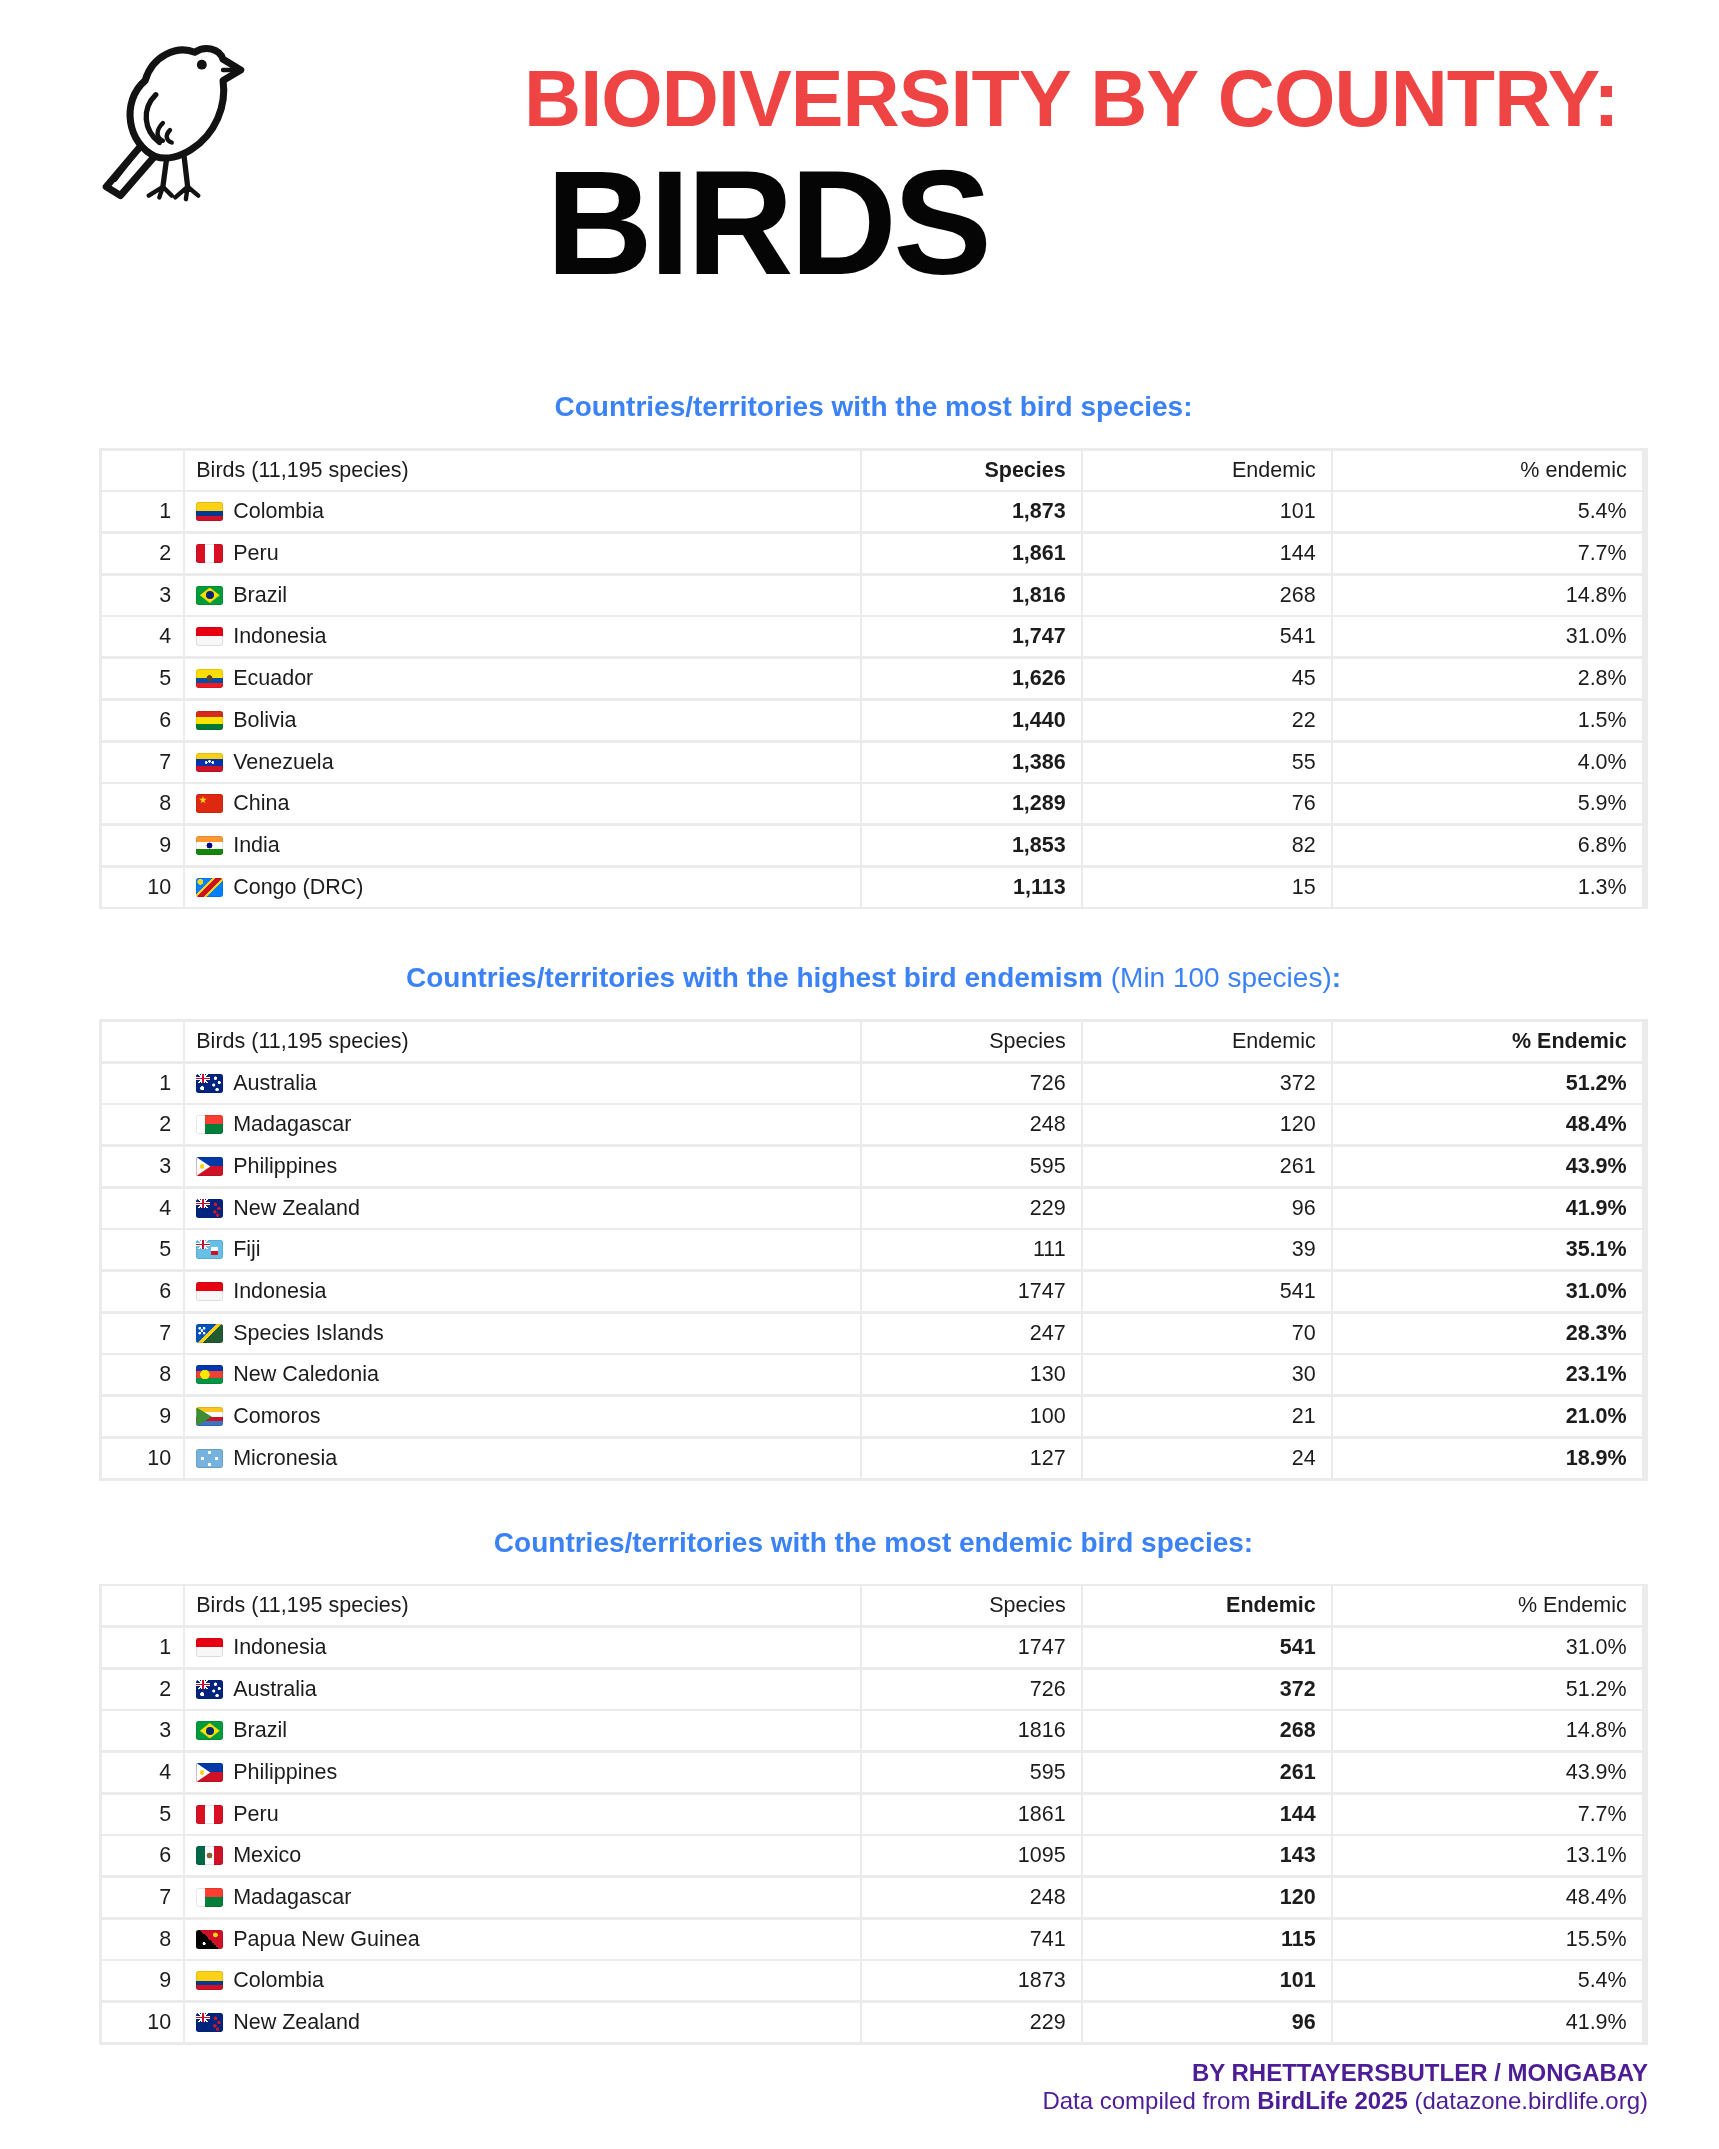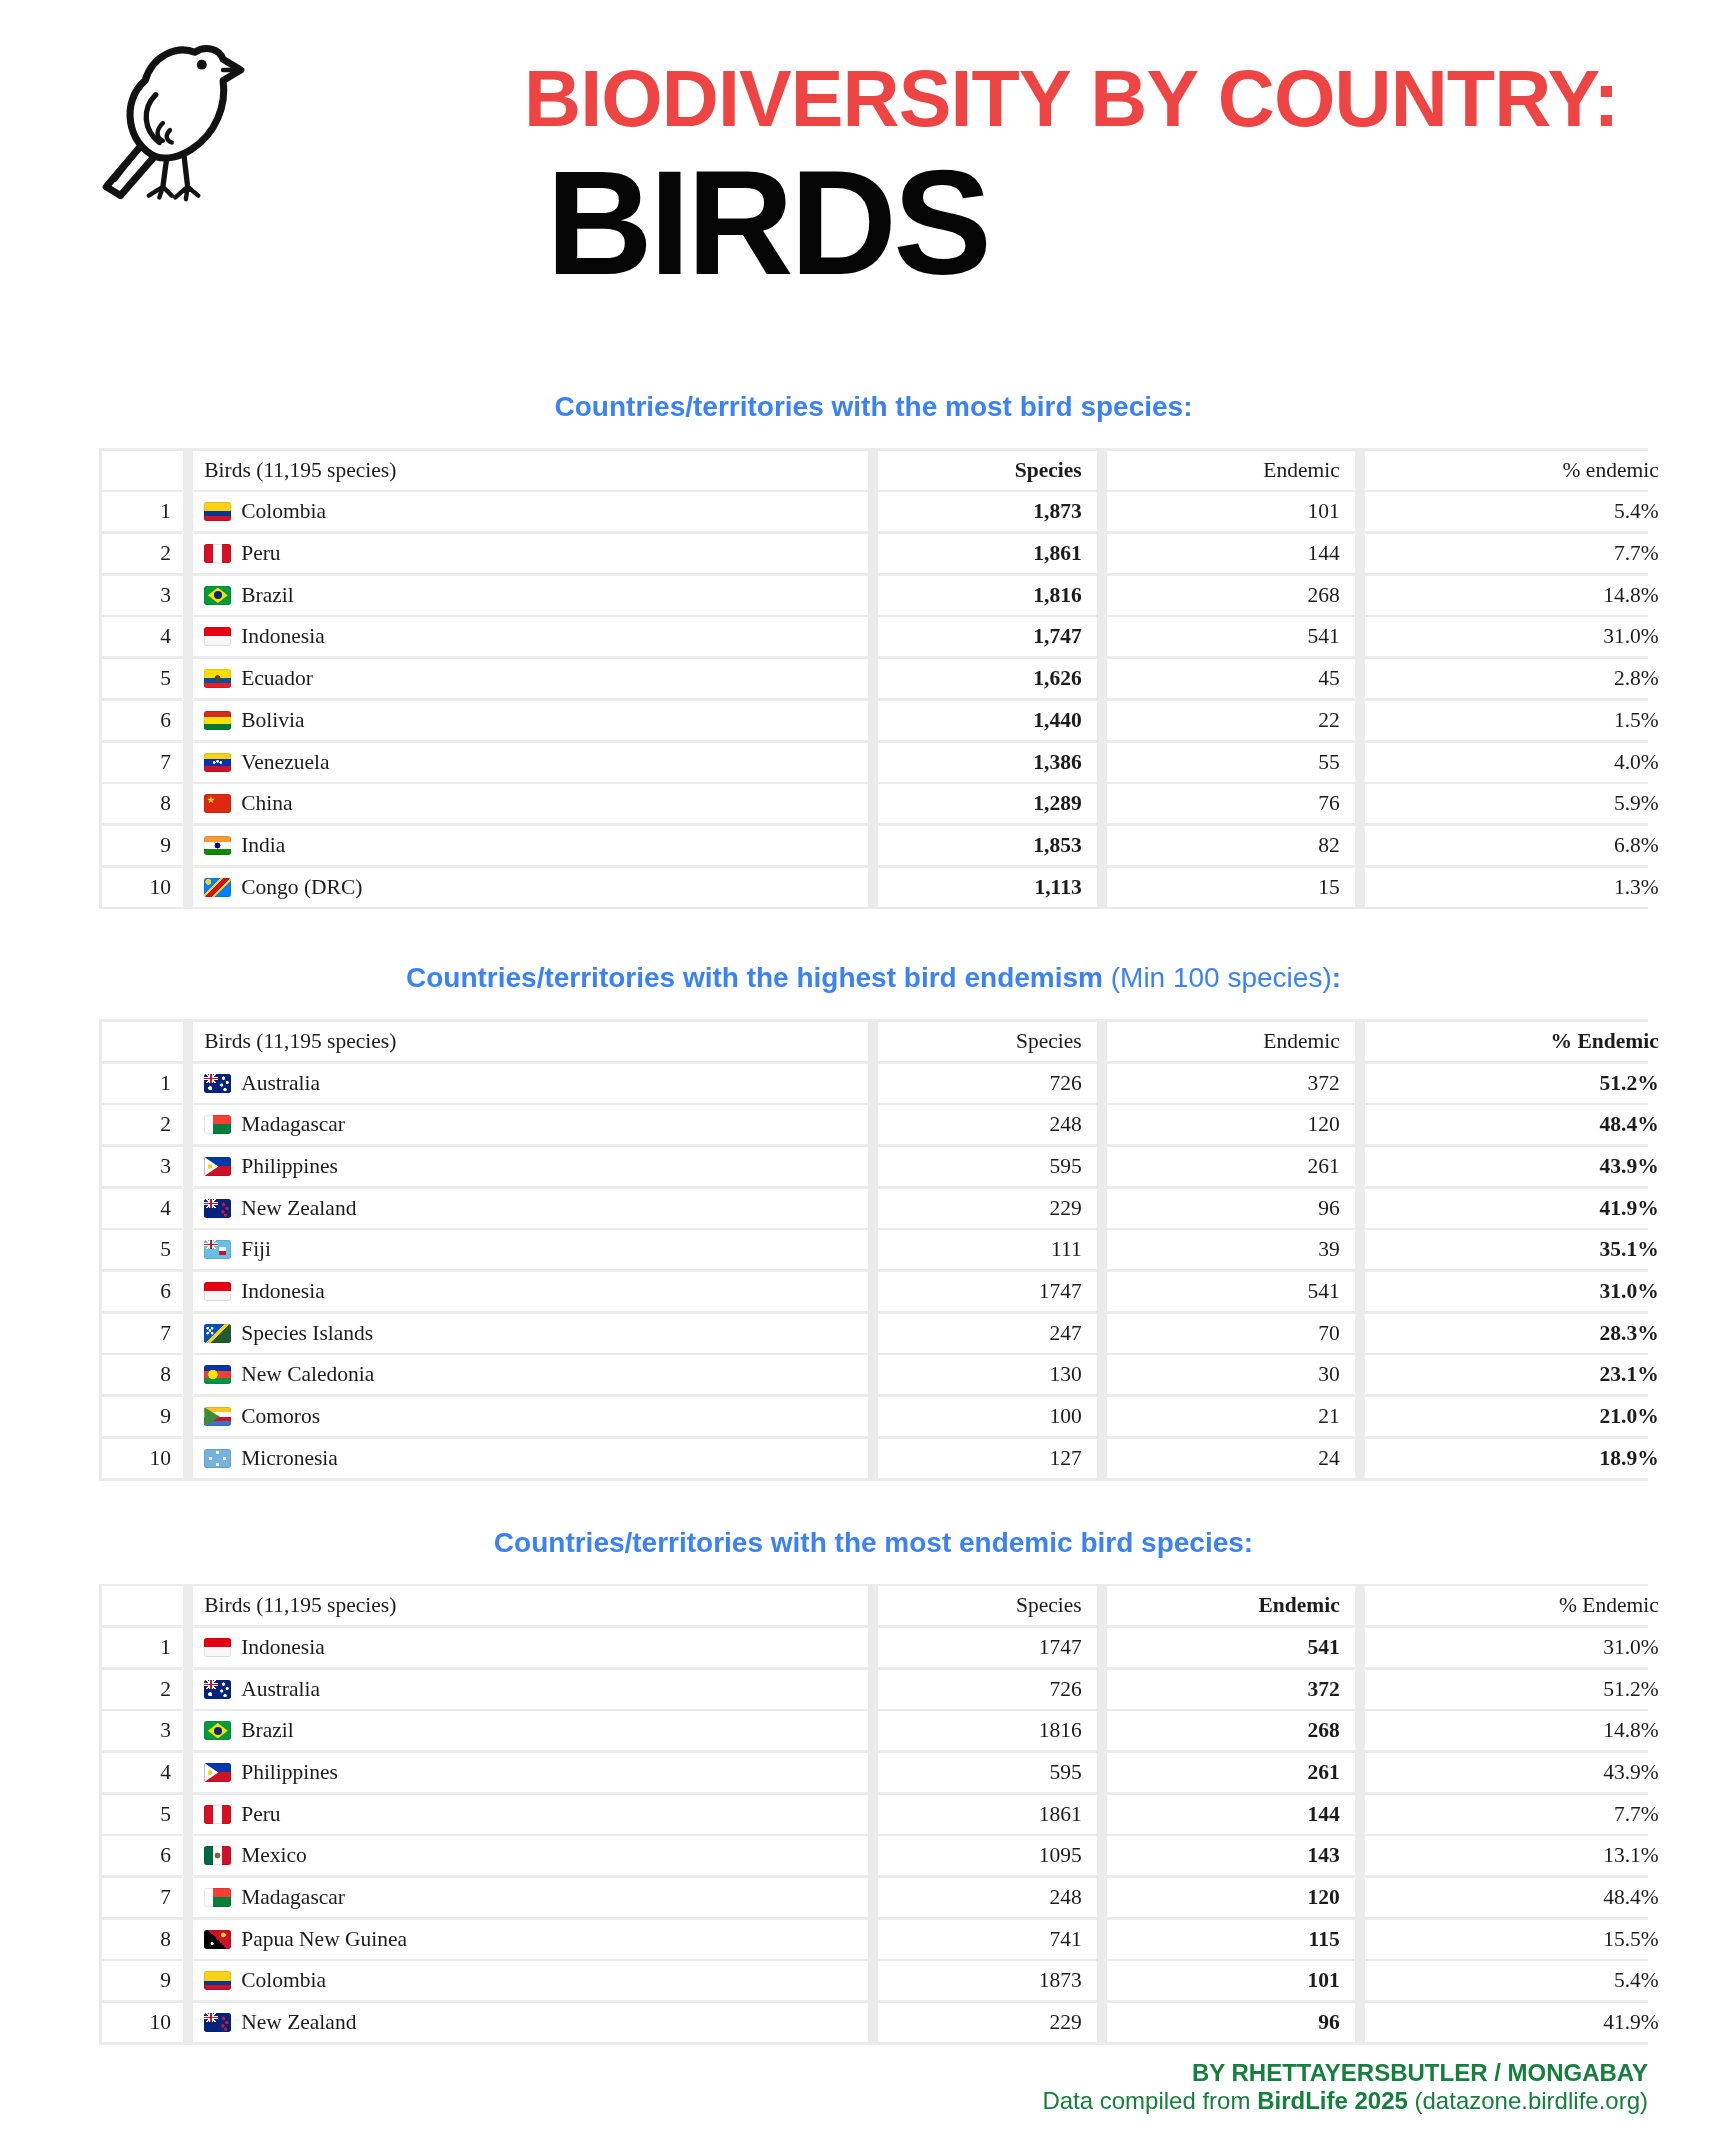--- a/index.html
+++ b/index.html
@@ -19,21 +19,21 @@
              color:#3b82f6;line-height:36px;}
   .sec-title .tb{font-weight:700;}
   .sec-title .tn{font-weight:400;}
   .st1{margin-top:56px;}
   .st2{margin-top:51px;}
   .st3{margin-top:44px;}
 
   
   .tbl{width:1544px;margin:23px 0 0 99px;padding:2.7px;background:#ebebeb;
        display:flex;flex-direction:column;gap:2.7px;}
-  .tr{display:grid;grid-template-columns:81px 675px 219px 248px 309px;gap:10px;font-family:Liberation Serif, serif;}
+  .tr{display:grid;grid-template-columns:81px 675px 219px 248px 309px;gap:2px;}
   .td{background:#ffffff;height:39px;line-height:39px;font-size:21.5px;overflow:hidden;}
   .rank{text-align:right;padding-right:11.6px;}
   .country{display:flex;align-items:center;gap:9.9px;padding-left:11.6px;line-height:normal;}
   .num{text-align:right;padding-right:15px;}
   .th .td{font-weight:400;}
   section[data-bold="species"] .sp{font-weight:700;}
   section[data-bold="endemic"] .en{font-weight:700;}
   section[data-bold="pct"] .pc{font-weight:700;}
 
   
@@ -103,21 +103,21 @@
      radial-gradient(circle at 50% 82%,#fff 0 1.4px,transparent 2px),
      radial-gradient(circle at 24% 50%,#fff 0 1.4px,transparent 2px),
      radial-gradient(circle at 76% 50%,#fff 0 1.4px,transparent 2px);}
   .f-mx{background-image:radial-gradient(circle at 50% 50%,#8C6239 0 2.7px,transparent 3.2px),
         linear-gradient(to right,#006847 0 33%,#fff 33% 66%,#CE1126 66%);}
   .f-pg{background-image:radial-gradient(circle at 72% 26%,#FCD116 0 2.1px,transparent 2.7px),
         radial-gradient(circle at 30% 72%,#fff 0 1.3px,transparent 1.8px),
         linear-gradient(45deg,#000 0 50%,#CE1126 50%);}
 
   
-  .ftr{width:1549px;margin:14.3px 0 0 99px;text-align:right;color:#15803d;}
+  .ftr{width:1549px;margin:14.3px 0 0 99px;text-align:right;color:#4c1d95;}
   .ftr .by{font-size:24px;font-weight:700;letter-spacing:0;line-height:27px;}
   .ftr .credit{font-size:24px;font-weight:400;line-height:30px;}
   .ftr .credit .cb{font-weight:700;}
 </style>
 </head>
 <body>
 
 <div class="hdr">
   <svg class="bird-art" viewBox="0 0 100 100">
     <g fill="#ffffff" stroke="#121212" stroke-width="4" stroke-linecap="round" stroke-linejoin="round">

